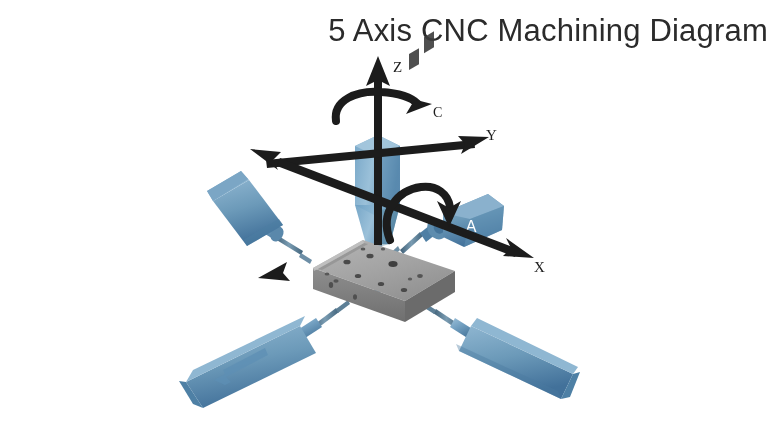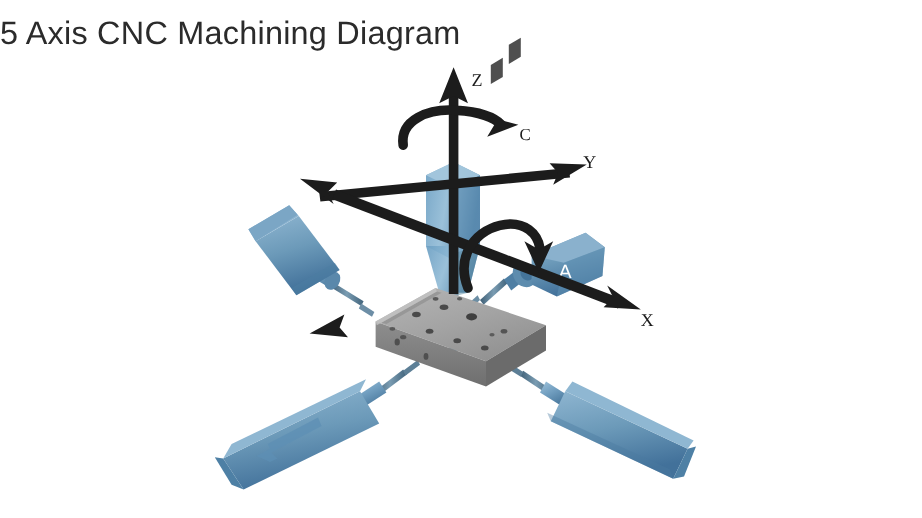--- a/index.html
+++ b/index.html
@@ -18,22 +18,22 @@
     position: relative;
     width: 768px;
     height: 432px;
     background: #ffffff;
   }
   #title {
     position: absolute;
     left: 0;
     top: 13px;
     width: 768px;
-    text-align: left;
-    font-size: 27px;
+    text-align: right;
+    font-size: 31px;
     font-weight: 400;
     color: #2b2b2b;
     letter-spacing: 0.2px;
     font-family: "Liberation Sans", sans-serif;
   }
   #diagram {
     position: absolute;
     left: 0;
     top: 0;
     width: 768px;

